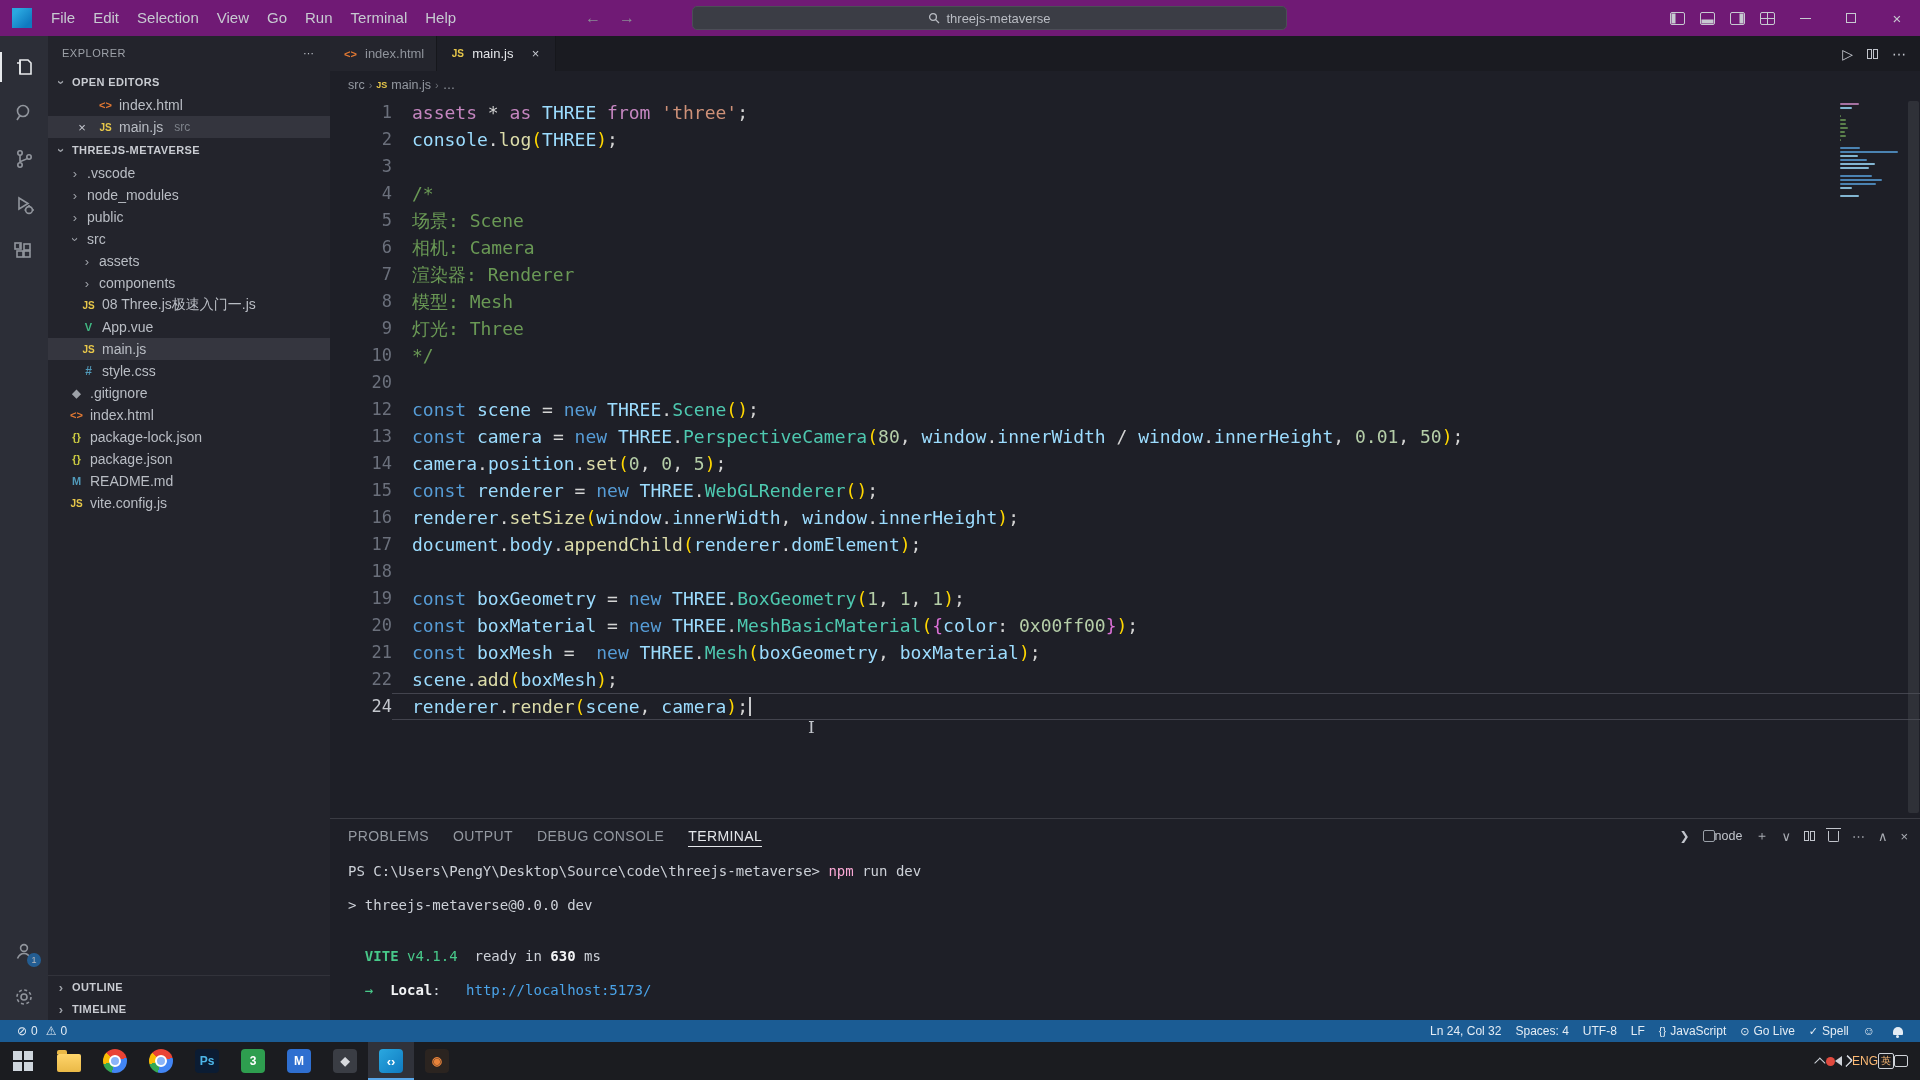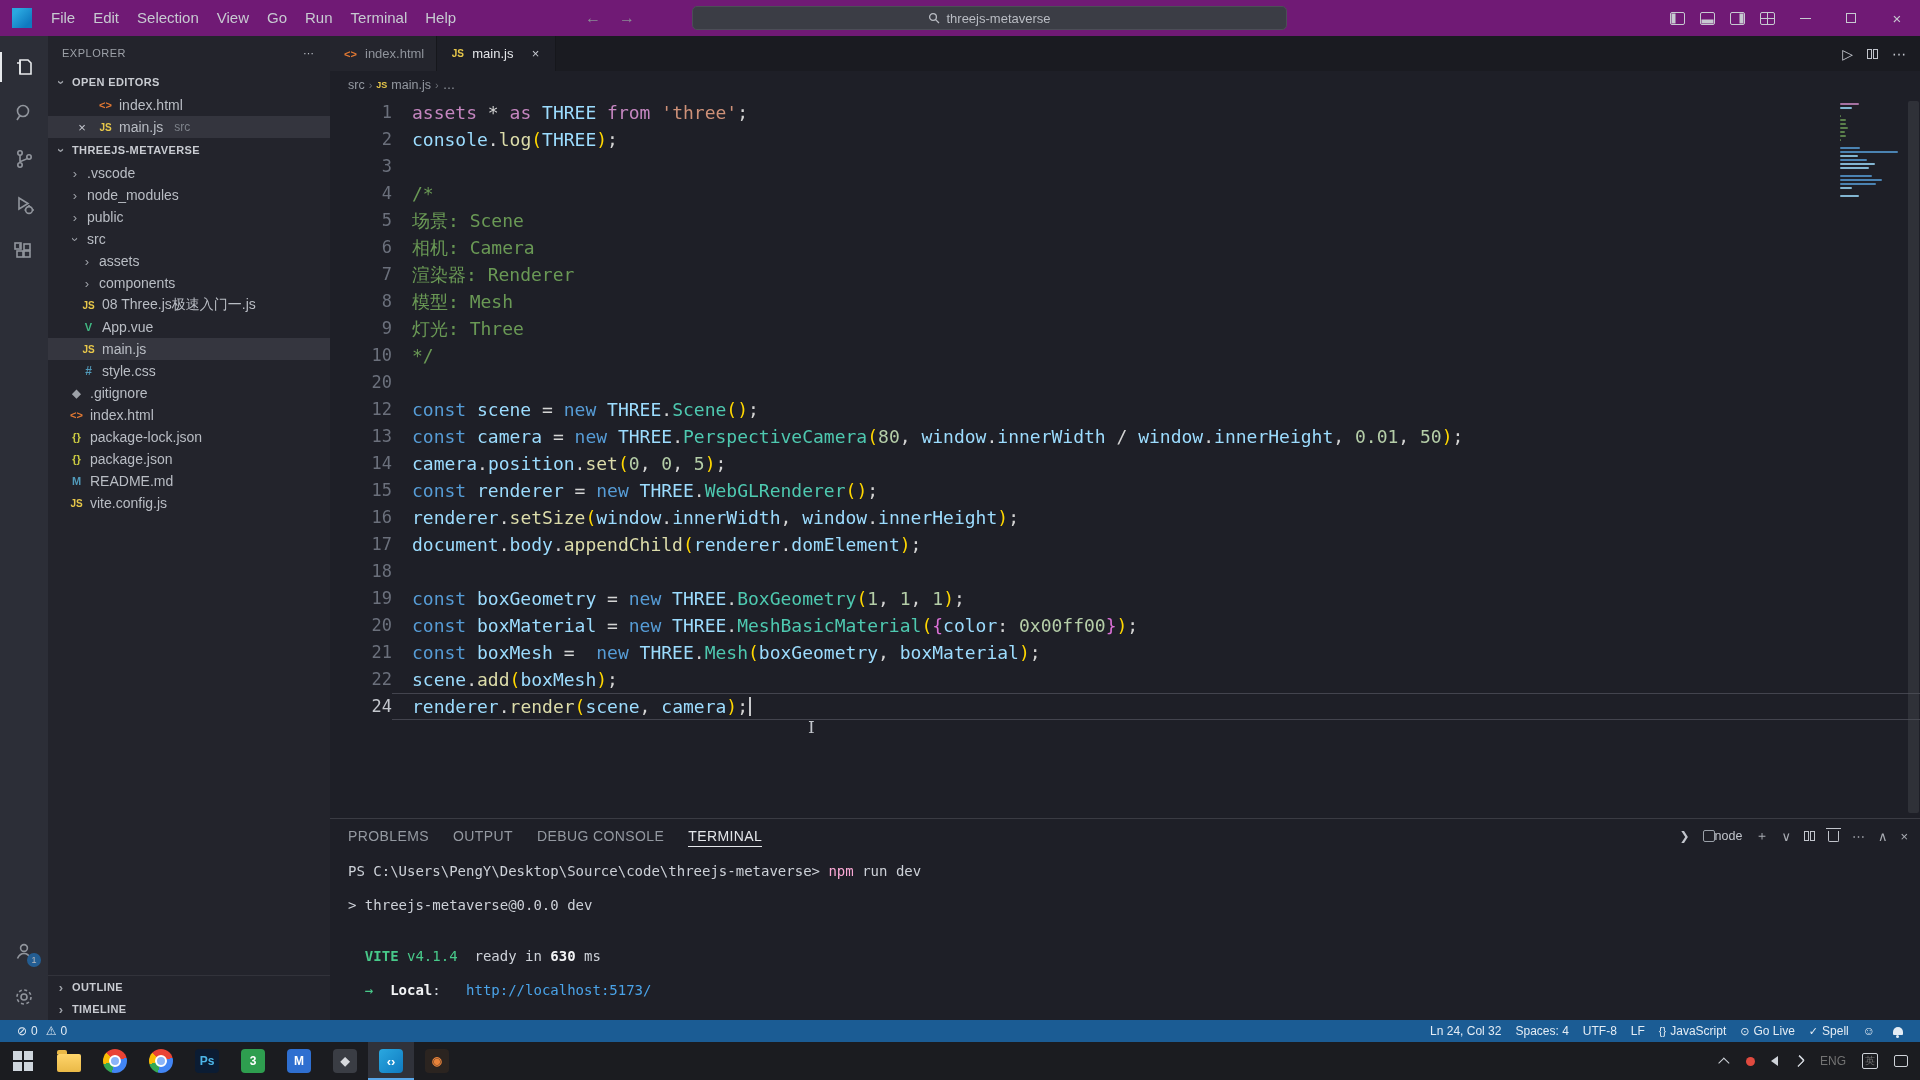--- a/index.html
+++ b/index.html
@@ -108,21 +108,21 @@
   .taskbar { height:38px; background:#1b1c20; display:flex; align-items:stretch; }
   .tb-item { width:46px; display:flex; align-items:center; justify-content:center; position:relative; }
   .tb-item.active { background:#30323a; box-shadow:inset 0 -2px 0 #58a6e8; }
   .glyphbox { width:24px; height:24px; border-radius:4px; display:flex; align-items:center; justify-content:center; font-weight:bold; font-size:12px; color:#fff; }
   .chrome-ball { width:24px; height:24px; border-radius:50%; background:conic-gradient(from -45deg,#ea4335 0 120deg,#4285f4 0 240deg,#34a853 0 300deg,#fbbc05 0 360deg); position:relative; }
   .chrome-ball::after { content:""; position:absolute; inset:6px; border-radius:50%; background:#8ab4f8; border:2px solid #fff; }
   .folder { width:24px; height:18px; background:linear-gradient(#ffd56b,#eab947); border-radius:2px; position:relative; margin-top:4px; }
   .folder::before { content:""; position:absolute; top:-4px; left:0; width:10px; height:4px; background:#eab947; border-radius:2px 2px 0 0; }
   .start-grid { display:grid; grid-template-columns:9px 9px; grid-template-rows:9px 9px; gap:2px; }
   .start-grid i { background:#cfd6dd; }
-  .tray { margin-left:auto; display:flex; align-items:center; gap:16px; padding-right:12px; color:#737373; font-size:12px; }
+  .tray { margin-left:auto; display:flex; align-items:center; gap:0; padding-right:12px; color:#fdba74; font-size:12px; }
   .tray-chev { width:8px; height:8px; border-left:1.5px solid #cfd3d9; border-top:1.5px solid #cfd3d9; transform:rotate(45deg) translateY(3px); }
   .red-dot { width:9px; height:9px; border-radius:50%; background:#e04a3f; }
   .vol { width:0; height:0; border-top:5px solid transparent; border-bottom:5px solid transparent; border-right:7px solid #cfd3d9; position:relative; }
   .net { width:10px; height:10px; border-right:2px solid #cfd3d9; border-bottom:2px solid #cfd3d9; transform:rotate(-45deg) scaleY(.8); border-radius:0 0 3px 0; }
   .ime { border:1px solid #cfd3d9; border-radius:2px; font-size:10px; padding:0 2px; }
   .notif { width:14px; height:12px; border:1.5px solid #cfd3d9; border-radius:2px; }
   svg { display:block; }
 </style>
 </head>
 <body>

